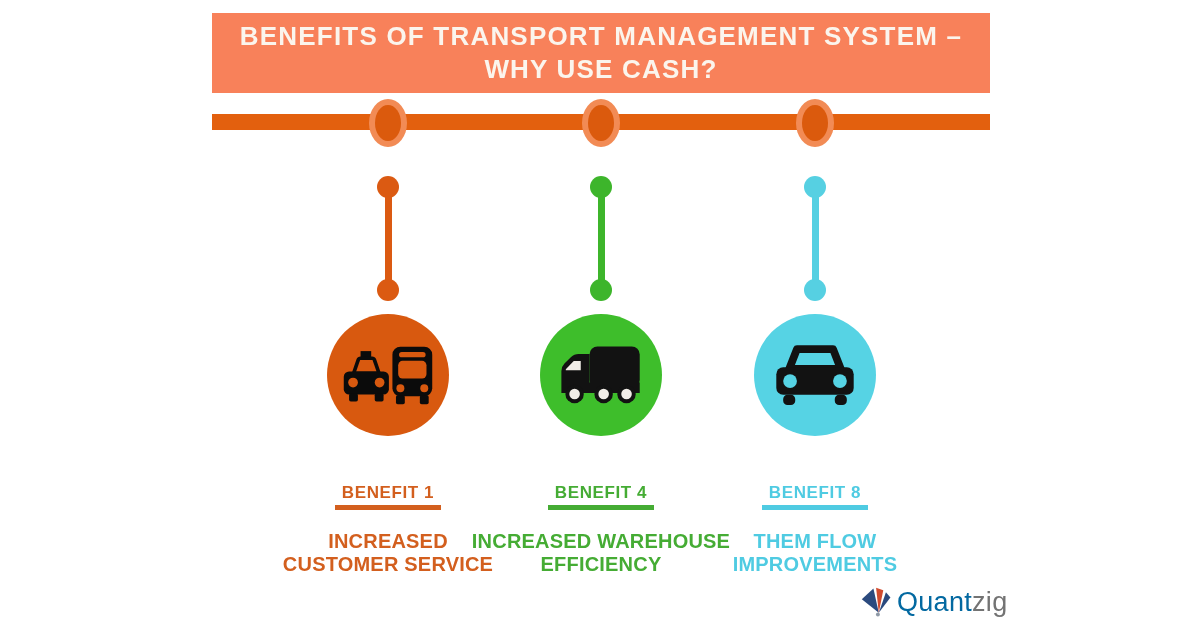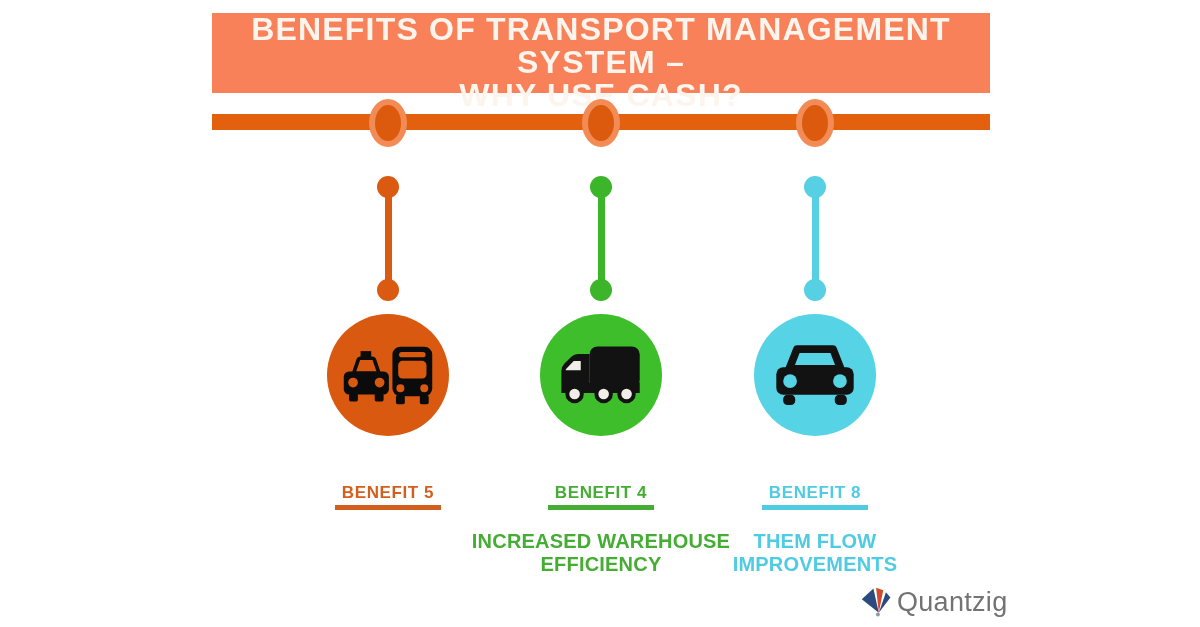--- a/index.html
+++ b/index.html
@@ -5,22 +5,22 @@
   html,body { margin:0; padding:0; background:#ffffff; }
   .canvas {
     position:relative; width:1200px; height:627px; background:#ffffff;
     font-family:"Liberation Sans", sans-serif; overflow:hidden;
   }
 
   
   .banner {
     position:absolute; left:212px; top:13px; width:778px; height:80px;
     background:#F8815A; color:#FBF5ED; text-align:center;
-    font-size:32px; font-weight:bold; letter-spacing:1.2px; line-height:33px;
-    box-sizing:border-box;
+    font-size:26px; font-weight:bold; letter-spacing:1.2px; line-height:33px;
+    padding-top:7px; box-sizing:border-box;
   }
 
   
   .timeline-bar {
     position:absolute; left:212px; top:114px; width:778px; height:16px;
     background:#E3600E;
   }
   .node {
     position:absolute; top:99px; width:38px; height:48px; border-radius:50%;
     background:#F28B55;
@@ -65,21 +65,21 @@
     text-align:center; color:var(--accent); white-space:pre-line;
     font-size:20px; font-weight:bold; line-height:23px; letter-spacing:0.2px;
   }
 
   
   .logo {
     position:absolute; left:860px; top:584px; height:36px;
     display:flex; align-items:center; gap:3px;
   }
   .logo-text { font-size:27px; letter-spacing:0.3px; }
-  .logo-prefix { color:#737373;text-align:center; }
+  .logo-prefix { color:#0369a1;text-align:center; }
   .logo-suffix { color:#737373; }
 </style>
 </head>
 <body>
 
 <div class="canvas">
 
   <header class="banner">
     <div>BENEFITS OF TRANSPORT MANAGEMENT SYSTEM –</div>
     <div>WHY USE CASH?</div>
@@ -116,22 +116,24 @@
         <rect x="57" y="3" width="45" height="56" rx="9" fill="#0B0B0B"></rect>
         <rect x="64.5" y="9" width="30" height="6" rx="3" fill="#D8590F"></rect>
         <rect x="63.5" y="19" width="32" height="20" rx="5" fill="#D8590F"></rect>
         <circle cx="66" cy="50" r="4.5" fill="#D8590F"></circle>
         <circle cx="93" cy="50" r="4.5" fill="#D8590F"></circle>
         <rect x="61" y="58" width="10" height="10" rx="2" fill="#0B0B0B"></rect>
         <rect x="88" y="58" width="10" height="10" rx="2" fill="#0B0B0B"></rect>
       </svg>
     </div>
 
-    <div class="benefit-label">BENEFIT 5</div>
+    <div class="benefit-label">BENEFIT 1</div>
     <div class="benefit-underline"></div>
+    <div class="benefit-description">INCREASED
+CUSTOMER SERVICE</div>
   </div>
 
   <div class="col c2">
     <div class="dot-top"></div>
     <div class="vline"></div>
     <div class="dot-bottom"></div>
 
     <div class="big-circle">
       <svg width="88" height="67" viewBox="0 0 100 76">
         <rect x="37" y="5" width="57" height="47" rx="9" fill="#121212"></rect>

